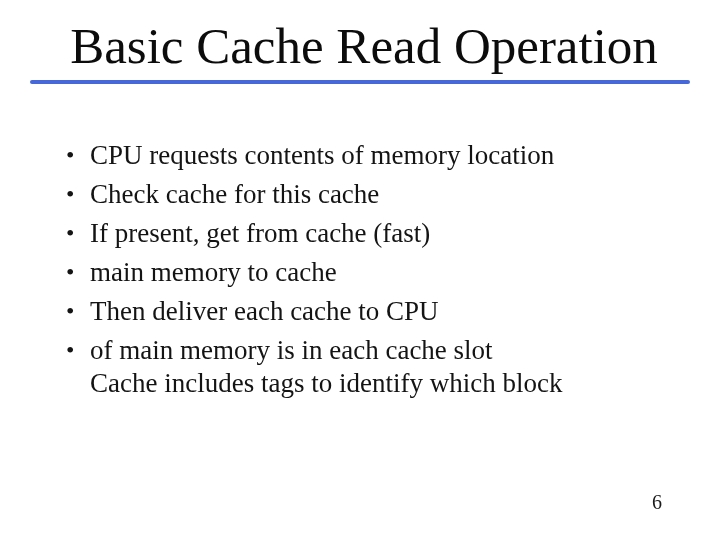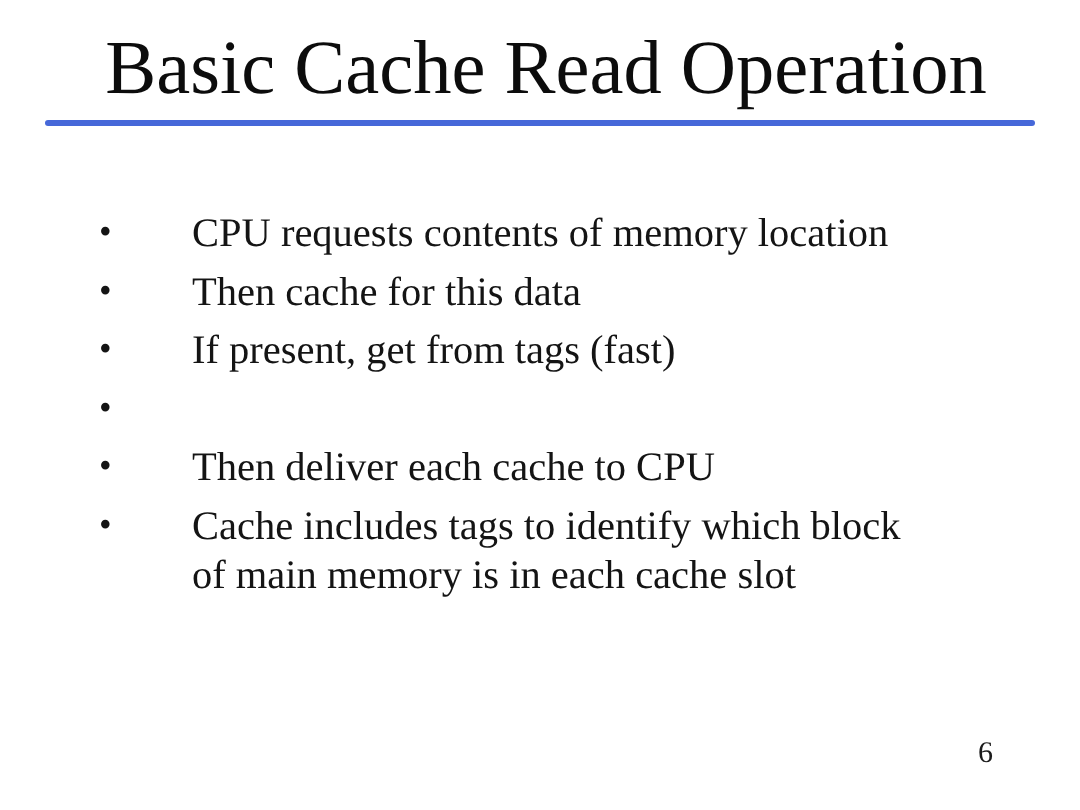--- a/index.html
+++ b/index.html
@@ -63,21 +63,20 @@
     text-align: left;
     padding-left: 4px;
     box-sizing: border-box;
   }
   .bullet-text {
     flex: 1 1 auto;
   }
   .bullet-line {
     display: block;
     white-space: nowrap;
-    margin-left: 38px;
   }
   .bullet-line:empty {
     display: none;
   }
   .page-number {
     position: absolute;
     top: 490px;
     right: 58px;
     font-size: 20px;
     line-height: 24px;
@@ -98,49 +97,50 @@
     <div class="bullet-item">
       <span class="bullet-marker">•</span>
       <span class="bullet-text">
         <span class="bullet-line">CPU requests contents of memory location</span>
       </span>
     </div>
 
     <div class="bullet-item">
       <span class="bullet-marker">•</span>
       <span class="bullet-text">
-        <span class="bullet-line">Then cache for this data</span>
+        <span class="bullet-line">Check cache for this cache</span>
       </span>
     </div>
 
     <div class="bullet-item">
       <span class="bullet-marker">•</span>
       <span class="bullet-text">
-        <span class="bullet-line">If present, get from tags (fast)</span>
+        <span class="bullet-line">If present, get from cache (fast)</span>
       </span>
     </div>
 
     <div class="bullet-item">
       <span class="bullet-marker">•</span>
       <span class="bullet-text">
+        <span class="bullet-line">main memory to cache</span>
       </span>
     </div>
 
     <div class="bullet-item">
       <span class="bullet-marker">•</span>
       <span class="bullet-text">
         <span class="bullet-line">Then deliver each cache to CPU</span>
       </span>
     </div>
 
     <div class="bullet-item">
       <span class="bullet-marker">•</span>
       <span class="bullet-text">
+        <span class="bullet-line">of main memory is in each cache slot</span>
         <span class="bullet-line">Cache includes tags to identify which block</span>
-        <span class="bullet-line">of main memory is in each cache slot</span>
       </span>
     </div>
 
   </div>
 
   <div class="page-number">6</div>
 
 </div>
 
 </body></html>

